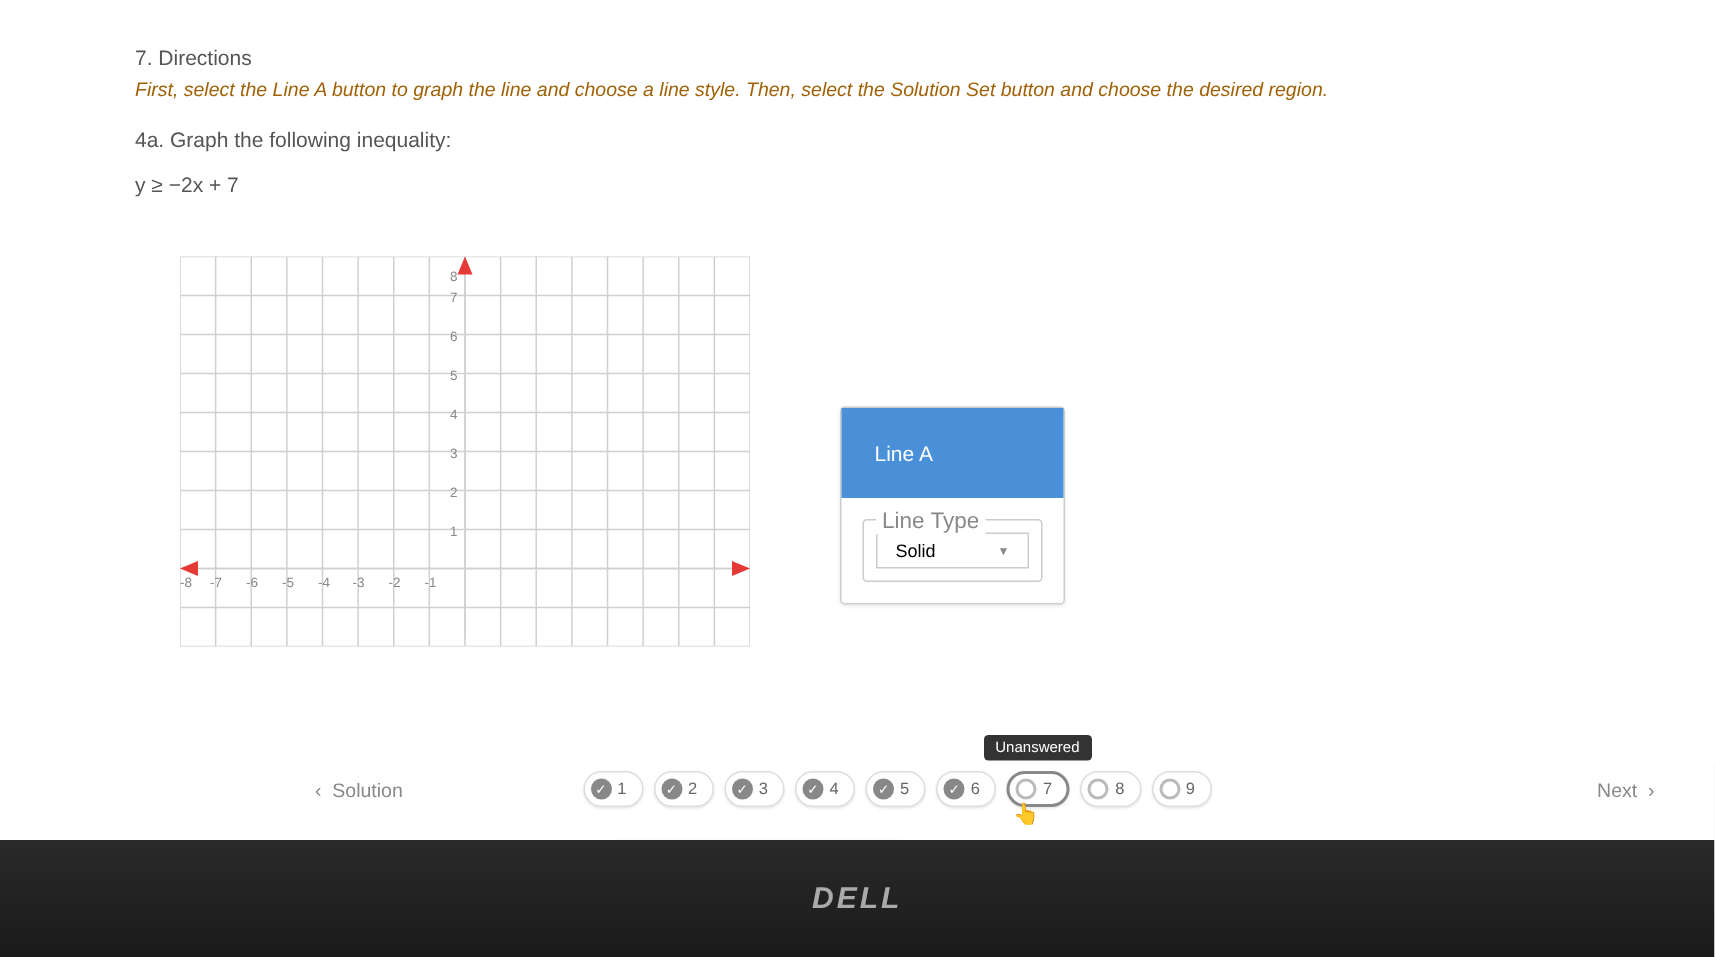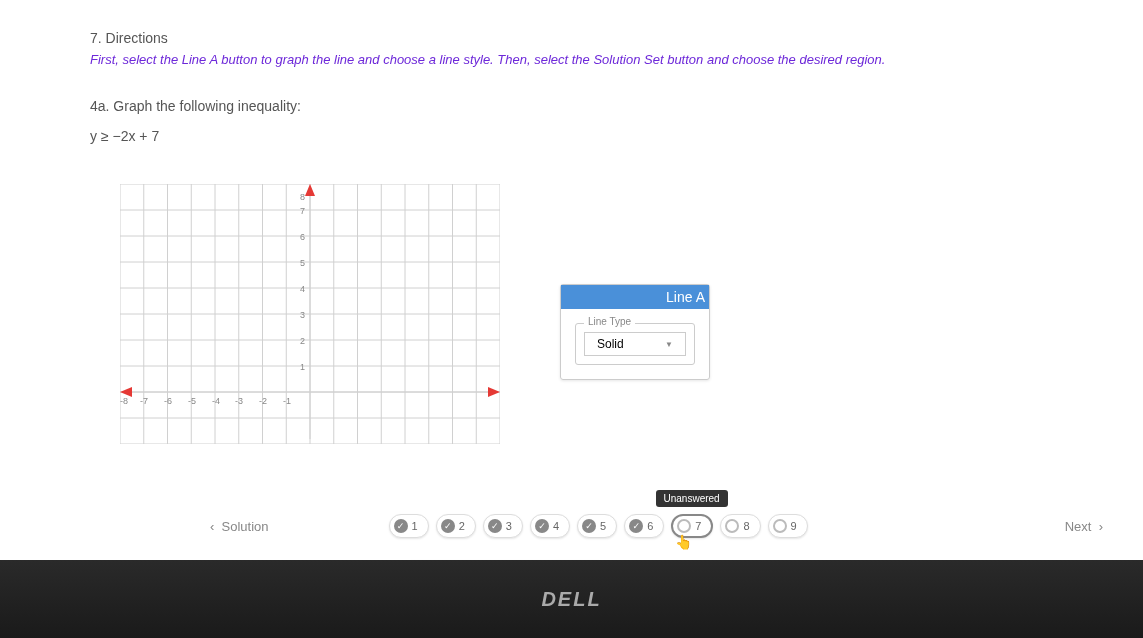--- a/index.html
+++ b/index.html
@@ -1,33 +1,33 @@
 <!DOCTYPE html>
 <html><head>
 <meta charset="utf-8">
 <style>
 * { margin: 0; padding: 0; box-sizing: border-box; font-family: Arial, sans-serif; }
 body { background: #f5f5f5; width: 1143px; height: 638px; overflow: hidden; position: relative; }
 .screen { background: #fff; width: 1143px; height: 560px; position: relative; padding: 30px 0 0 90px; }
 .q-num { color: #555; font-size: 14px; margin-bottom: 6px; }
-.directions { color: #6d28d9; font-style: italic; font-size: 13px; margin-bottom: 31px; max-width: 900px; }
+.directions { color: #a16207; font-style: italic; font-size: 13px; margin-bottom: 18px; max-width: 900px; }
 .subq { color: #555; font-size: 14px; margin-bottom: 14px; }
 .ineq { color: #555; font-size: 14px; margin-bottom: 40px; }
 .work-area { display: flex; align-items: flex-start; gap: 60px; }
 .graph { position: relative; width: 380px; height: 260px; margin-left: 30px; }
 .grid { position: absolute; inset: 0; }
 .grid line { stroke: #d0d0d0; stroke-width: 1; }
 .axis-line { stroke: #e53935; stroke-width: 2; }
 .arrow { fill: #e53935; }
 .tick-label { font-size: 9px; fill: #888; }
 .panel { border: 1px solid #ccc; border-radius: 3px; width: 150px; margin-top: 100px; box-shadow: 0 1px 3px rgba(0,0,0,.1); }
-.panel-header { background: #4a90d9; color: #fff; text-align: right; padding: 4px; font-size: 14px; }
+.panel-header { background: #4a90d9; color: #fff; text-align: left; padding: 22px; font-size: 14px; }
 .panel-body { padding: 14px; }
 .fieldset { border: 1px solid #ccc; border-radius: 3px; padding: 8px; position: relative; }
-.legend { position: absolute; top: -8px; left: 8px; background: #fff; padding: 0 4px; font-size: 10px; color: #888; }
+.legend { position: absolute; top: -8px; left: 8px; background: #fff; padding: 0 4px; font-size: 15px; color: #888; }
 .select { border: 1px solid #ccc; padding: 4px 12px; font-size: 12px; display: flex; justify-content: space-between; align-items: center; cursor: pointer; background:#fff; }
 .tri { font-size: 8px; color: #888; }
 .nav-bar { position: absolute; bottom: 22px; left: 0; right: 0; display: flex; align-items: center; padding: 0 40px; }
 .prev { color: #888; font-size: 13px; margin-left: 170px; cursor: pointer; }
 .pager { display: flex; gap: 7px; margin-left: 120px; position: relative; }
 .pill { display: flex; align-items: center; gap: 4px; background: #fff; border: 1px solid #ddd; border-radius: 14px; padding: 3px 10px 3px 4px; font-size: 11px; color: #666; cursor: pointer; box-shadow: 0 1px 2px rgba(0,0,0,.1); }
 .pill.current { border: 2px solid #888; }
 .check-ic { width: 14px; height: 14px; border-radius: 50%; background: #888; display: flex; align-items: center; justify-content: center; color: #fff; font-size: 9px; }
 .circle-ic { width: 14px; height: 14px; border-radius: 50%; border: 2px solid #bbb; }
 .tooltip { position: absolute; top: -24px; right: 80px; background: #333; color: #fff; font-size: 10px; padding: 3px 8px; border-radius: 3px; }

